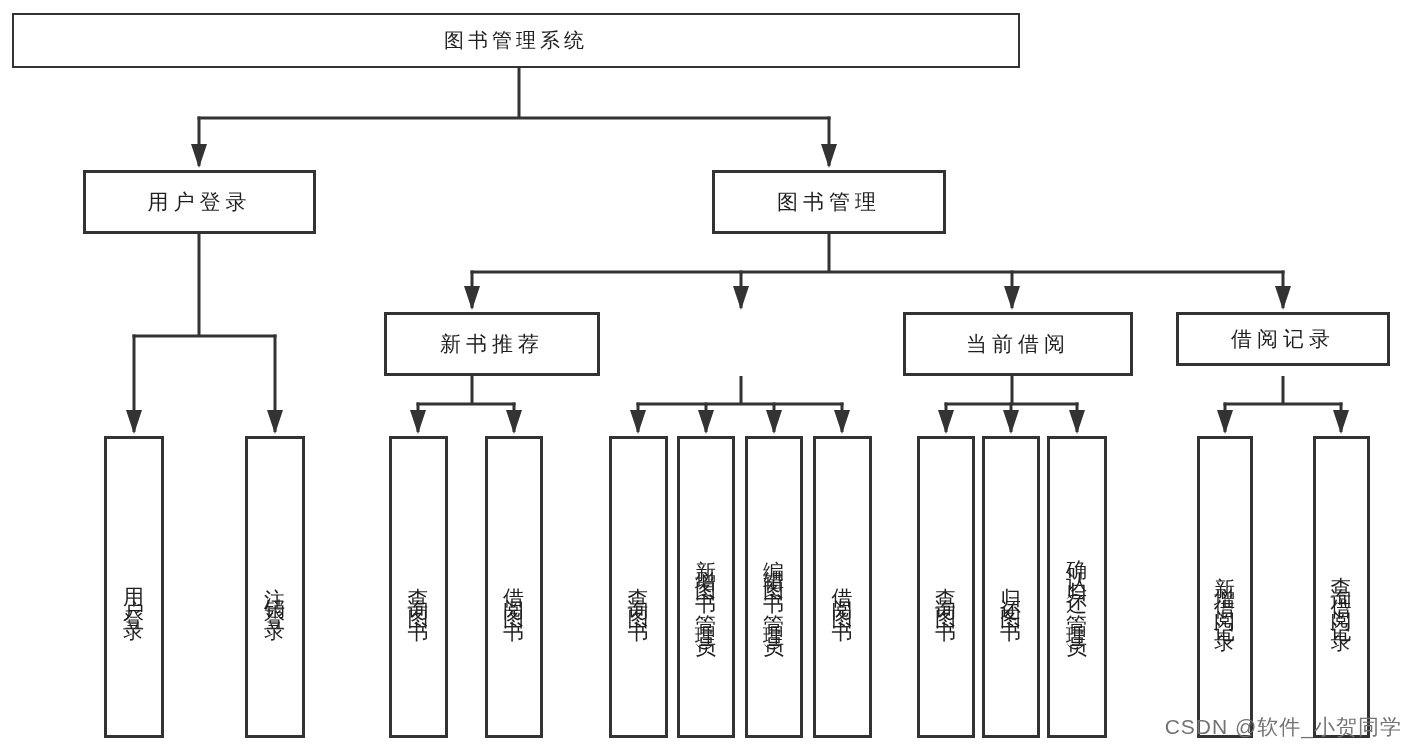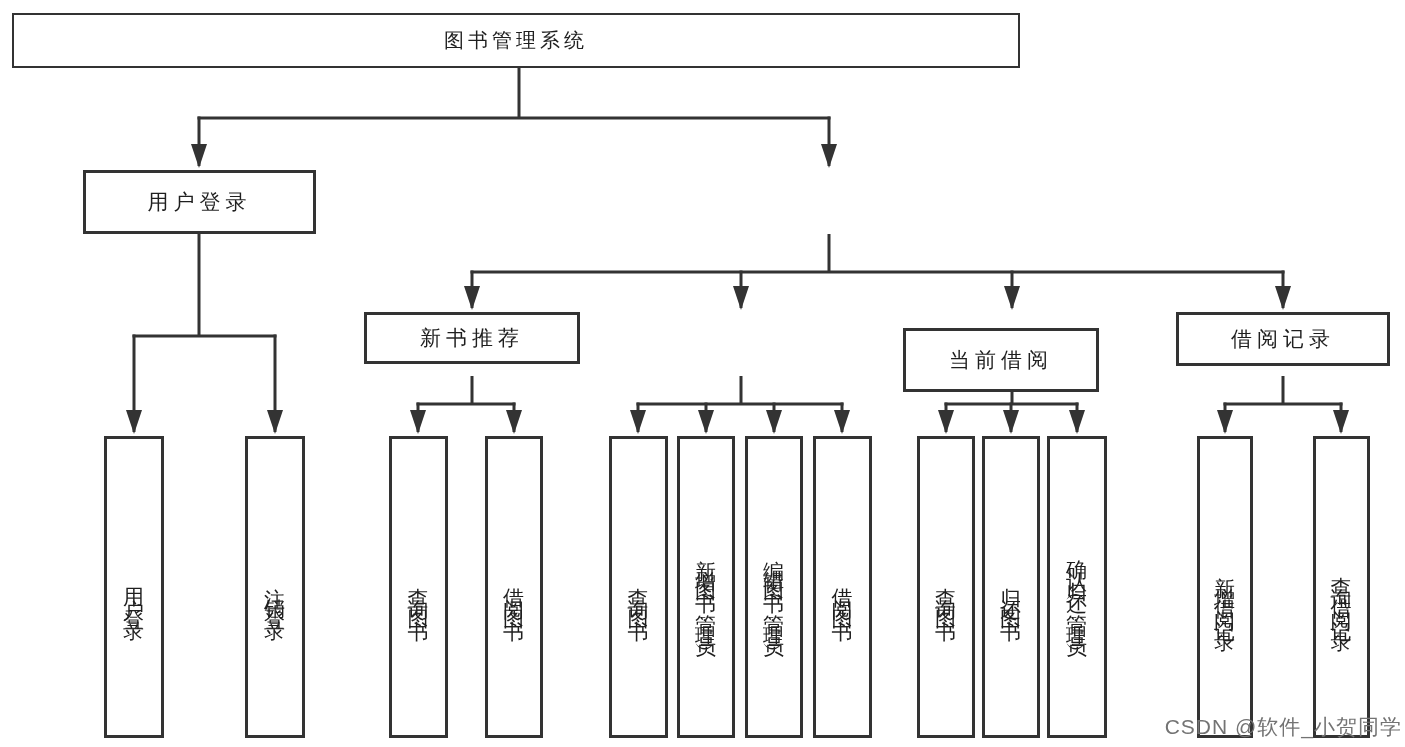--- a/index.html
+++ b/index.html
@@ -117,25 +117,28 @@
     <path d="M1341 402.5 L1341 432" fill="none" stroke="#333333" stroke-width="3" marker-end="url(#arrow)"></path>
   </svg>
 
   <div class="node root" style="left:12px; top:13px; width:1008px; height:55px;">
     <span>图书管理系统</span>
   </div>
 
   <div class="node" style="left:83px; top:170px; width:233px; height:64px;">
     <span>用户登录</span>
   </div>
+  <div class="node" style="left:712px; top:170px; width:234px; height:64px;">
+    <span>图书管理</span>
+  </div>
 
-  <div class="node" style="left:364px; top:312px; width:216px; height:52px;">
+  <div class="node" style="left:384px; top:312px; width:216px; height:64px;">
     <span>新书推荐</span>
   </div>
-  <div class="node" style="left:903px; top:328px; width:196px; height:64px;">
+  <div class="node" style="left:903px; top:312px; width:230px; height:64px;">
     <span>当前借阅</span>
   </div>
   <div class="node" style="left:1176px; top:312px; width:214px; height:54px;">
     <span>借阅记录</span>
   </div>
 
   <div class="leaf" style="left:104px; top:436px; width:60px; height:302px;">
     <span>用户登录</span>
   </div>
   <div class="leaf" style="left:245px; top:436px; width:60px; height:302px;">

